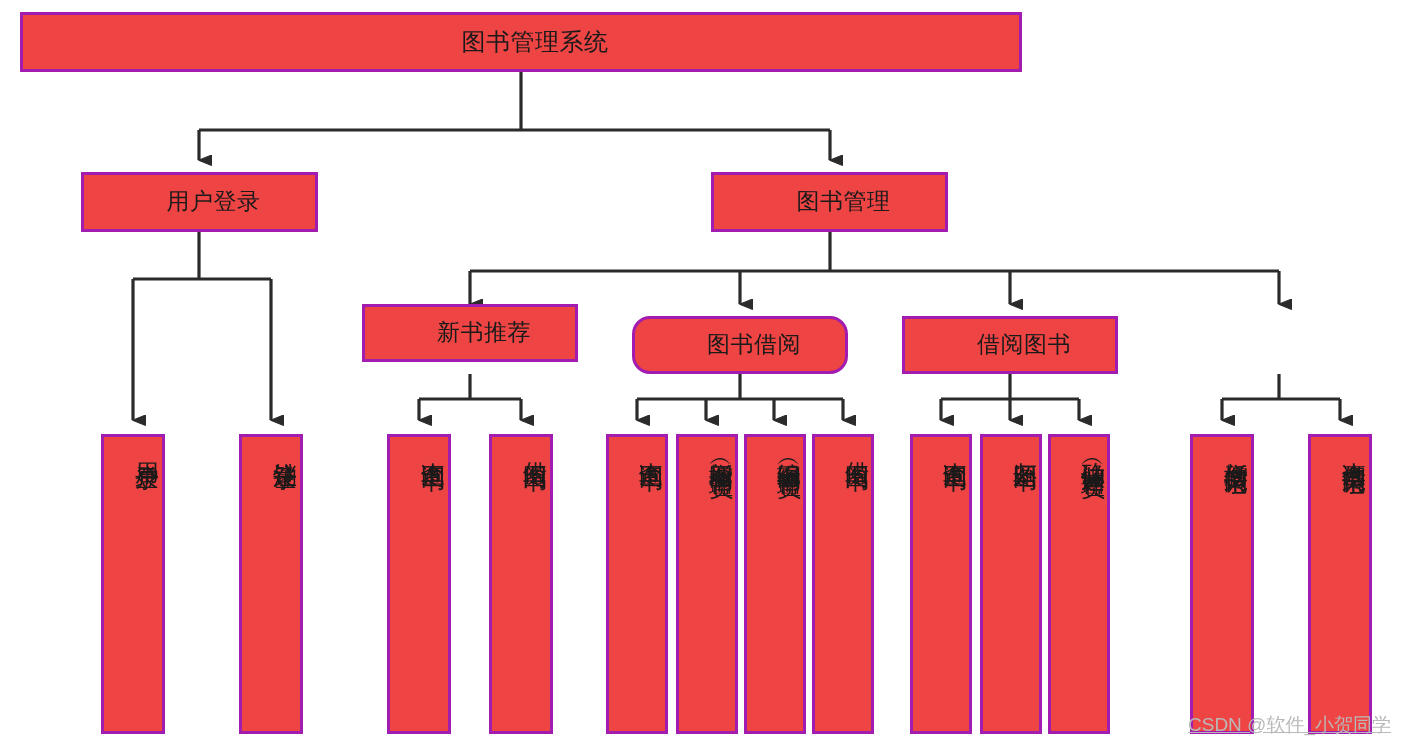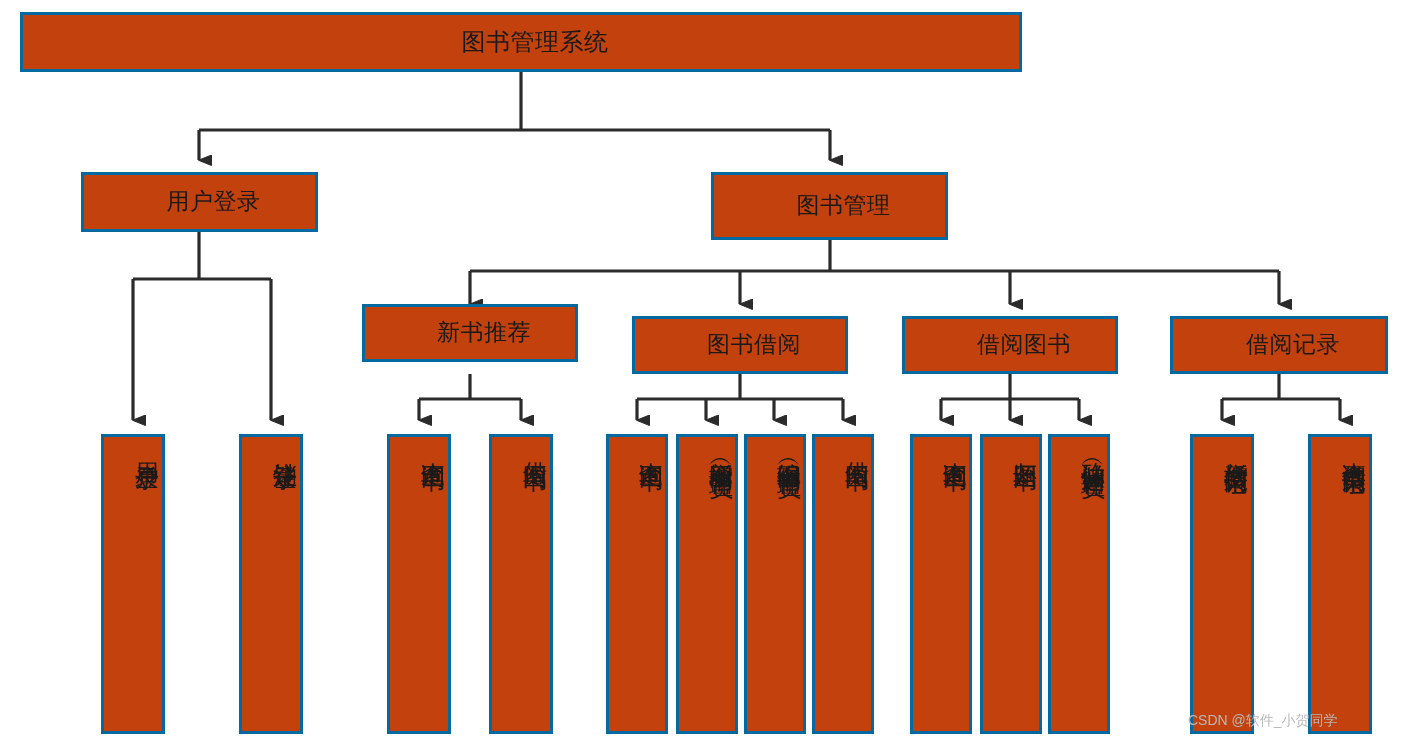--- a/index.html
+++ b/index.html
@@ -23,22 +23,22 @@
     position: absolute;
     left: 0;
     top: 0;
     width: 1405px;
     height: 747px;
     pointer-events: none;
   }
   .node {
     position: absolute;
     box-sizing: border-box;
-    background: #c2410c;
-    border: 3px solid #0369a1;
+    background: #ef4444;
+    border: 3px solid #a21caf;
     display: flex;
     align-items: center;
     justify-content: center;
     z-index: 2;
     padding-left: 28px;
   }
   .node .label {
     display: block;
     text-align: center;
     color: #1a1a1a;
@@ -65,25 +65,26 @@
     writing-mode: vertical-rl;
     text-orientation: upright;
     line-height: 1.0;
     letter-spacing: 2px;
     white-space: nowrap;
   }
   .watermark {
     position: absolute;
     left: 1188px;
     top: 712px;
-    font-size: 14px;
+    font-size: 19px;
     color: #b9b9b9;
     white-space: nowrap;
     z-index: 5;
     font-family: "Liberation Sans", "DejaVu Sans", sans-serif;
+    text-decoration: underline;
   }
 </style>
 </head>
 <body>
 
 <div id="canvas">
 
   <svg id="edges" viewBox="0 0 1405 747" width="1405" height="747" xmlns="http://www.w3.org/2000/svg">
     <defs>
       <marker id="arrow" viewBox="0 0 12 14" refX="5.5" refY="13" markerWidth="12" markerHeight="14" orient="auto" markerUnits="userSpaceOnUse">
@@ -138,39 +139,36 @@
   </svg>
 
   <div class="node horiz root" style="left:20px; top:12px; width:1002px; height:60px;">
     <span class="label">图书管理系统</span>
   </div>
 
   <div class="node horiz" style="left:81px; top:172px; width:237px; height:60px;">
     <span class="label">用户登录</span>
   </div>
 
-  <div class="node horiz" style="left:711px; top:172px; width:237px; height:68px;">
+  <div class="node horiz" style="left:711px; top:172px; width:237px; height:60px;">
     <span class="label">图书管理</span>
   </div>
 
   <div class="node horiz" style="left:362px; top:304px; width:216px; height:58px;">
     <span class="label">新书推荐</span>
   </div>
 
-  <div class="node horiz" style="left:632px; top:316px; width:216px; height:58px;">
+  <div class="node horiz" style="left:632px; top:316px; width:216px; height:58px;border-radius:18px;">
     <span class="label">图书借阅</span>
   </div>
 
   <div class="node horiz" style="left:902px; top:316px; width:216px; height:58px;">
     <span class="label">借阅图书</span>
   </div>
 
-  <div class="node horiz" style="left:1170px; top:316px; width:218px; height:58px;">
-    <span class="label">借阅记录</span>
-  </div>
 
   <div class="node vert" style="left:101px; top:434px; width:64px; height:300px;">
     <span class="label">用户登录</span>
   </div>
 
   <div class="node vert" style="left:239px; top:434px; width:64px; height:300px;">
     <span class="label">注销登录</span>
   </div>
 
   <div class="node vert" style="left:387px; top:434px; width:64px; height:300px;">

